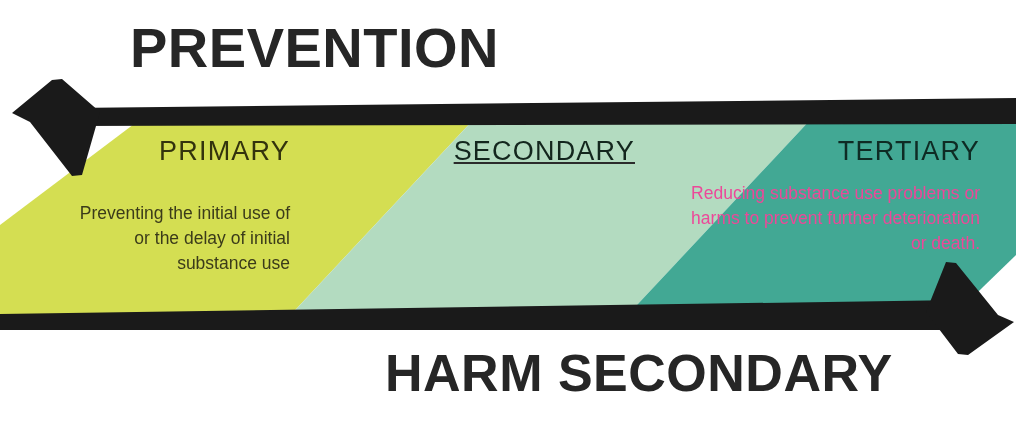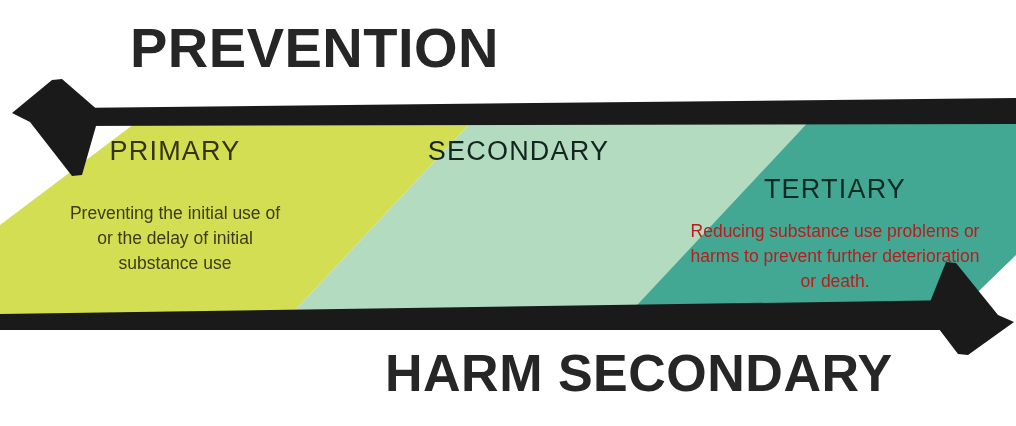--- a/index.html
+++ b/index.html
@@ -38,21 +38,21 @@
     line-height: 60px;
   }
   #harm-reduction-label {
     left: 385px;
     top: 345px;
     font-size: 52px;
     line-height: 56px;
   }
   .band-col {
     position: absolute;
-    text-align: center;
+    text-align: right;
     color: #2b2b2b;
   }
   .band-title {
     font-size: 27px;
     font-weight: normal;
     letter-spacing: 1.2px;
     white-space: nowrap;
     margin: 0;
   }
   .band-desc {
@@ -62,34 +62,34 @@
     font-weight: normal;
   }
   #col-primary {
     left: 60px;
     top: 136px;
     width: 230px;
   }
   #col-primary .band-title { color: #33330d; }
   #col-primary .band-desc  { color: #3b3b1a; margin-top: 34px; }
   #col-secondary {
-    left: 386px;
+    left: 370px;
     top: 136px;
     width: 265px;
+    text-decoration: underline;
   }
   #col-secondary .band-title { color: #13261d; }
   #col-secondary .band-desc  { color: #31473c; }
   #col-tertiary {
     left: 690px;
     top: 136px;
     width: 290px;
-    margin-top: 38px;
   }
   #col-tertiary .band-title { color: #0e2b24; }
-  #col-tertiary .band-desc  { color: #b91c1c; }
+  #col-tertiary .band-desc  { color: #ec4899; }
 </style>
 </head>
 <body>
 
 <div id="stage">
 
   <svg id="diagram-svg" viewBox="0 0 1016 426" xmlns="http://www.w3.org/2000/svg">
 
     <g>
 

